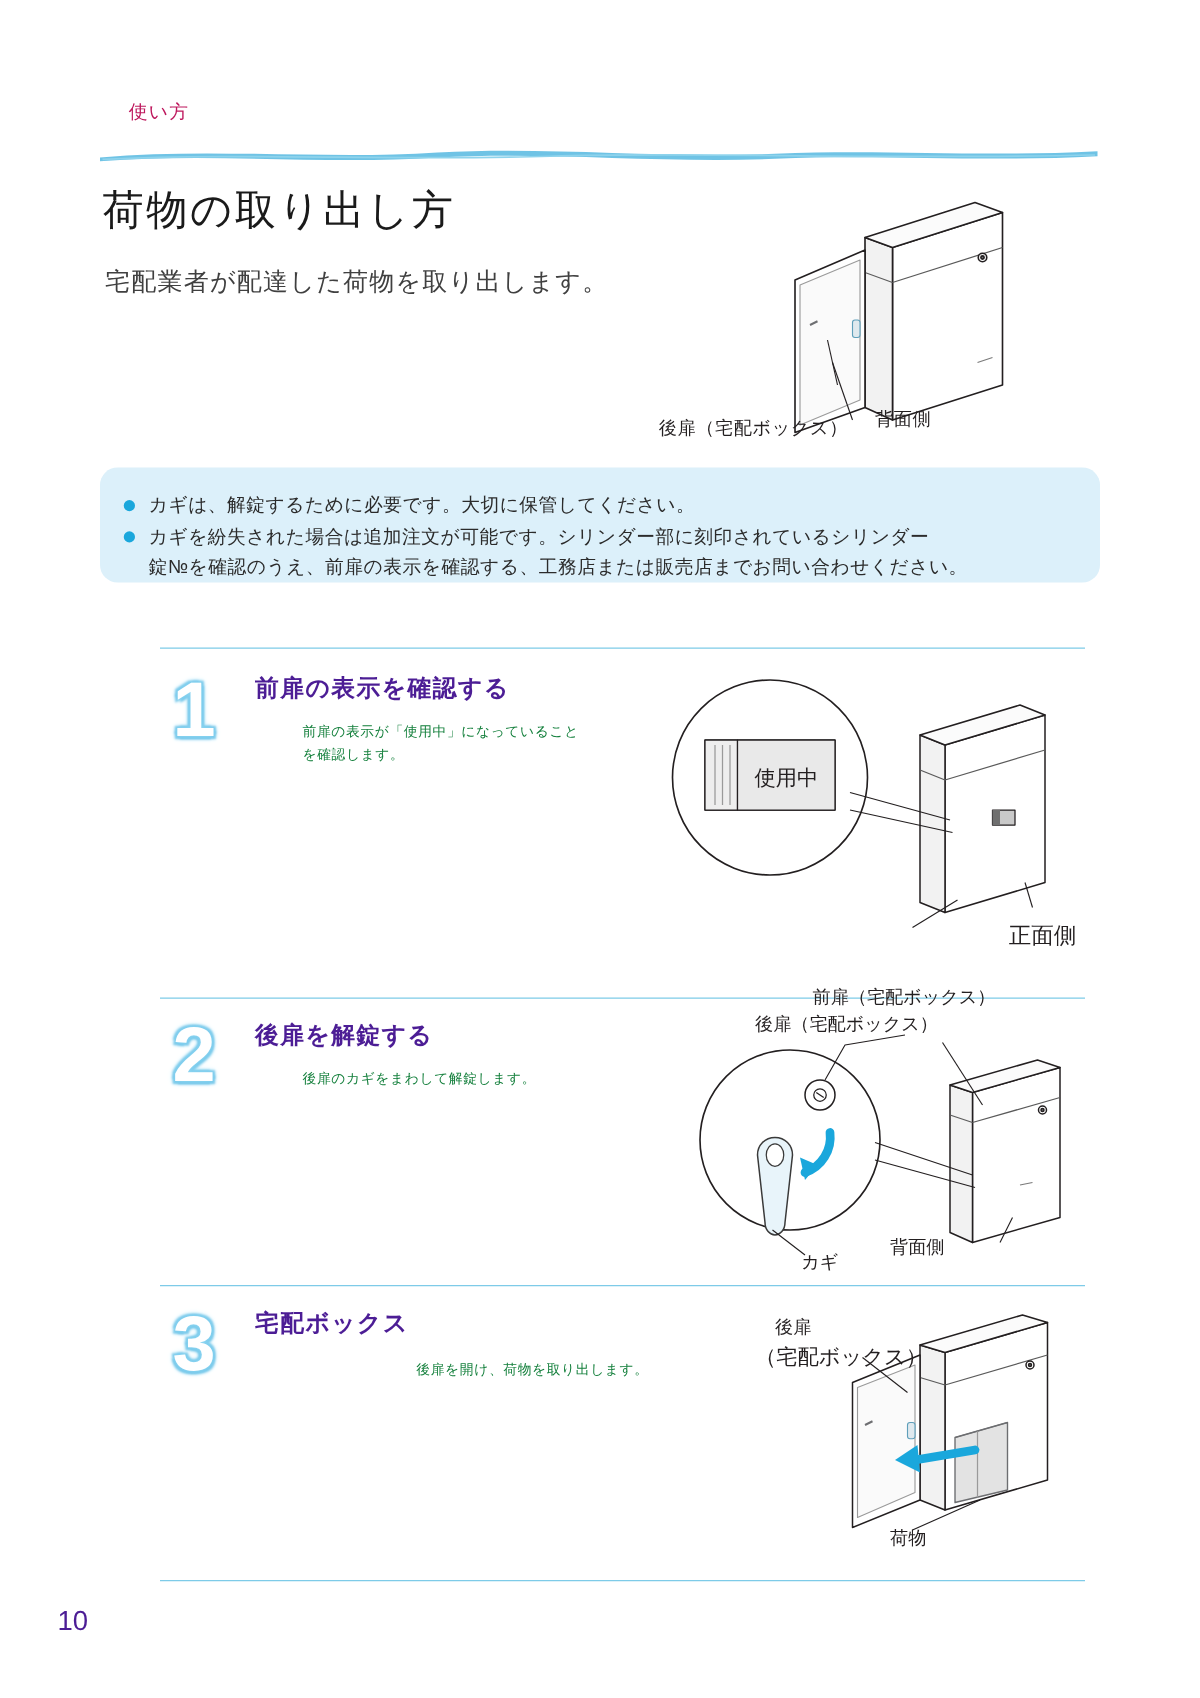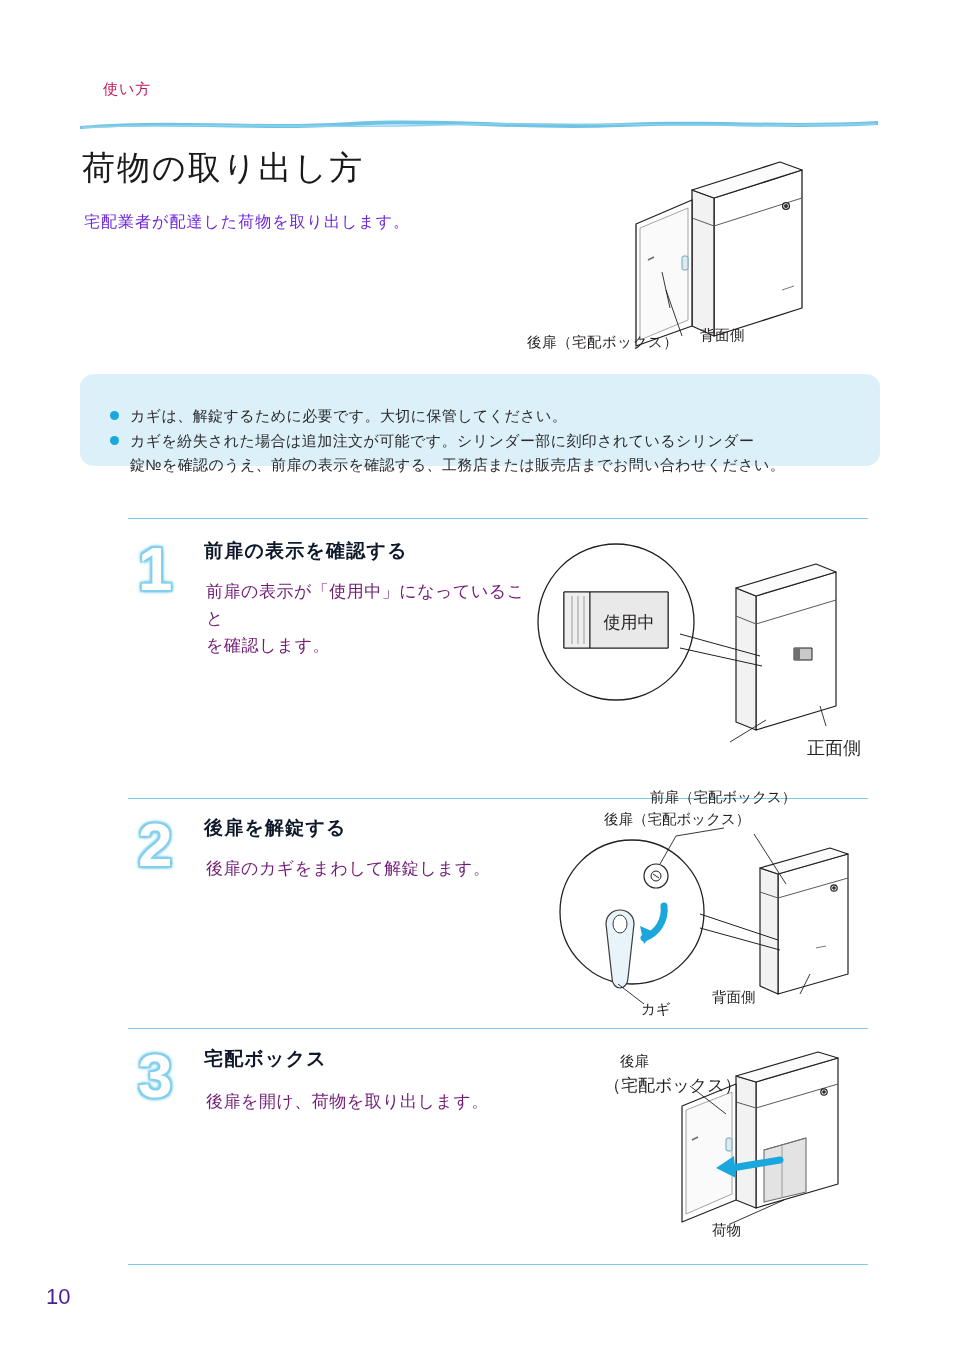--- a/index.html
+++ b/index.html
@@ -43,23 +43,23 @@
     top: 146px;
     font-size: 33px;
     font-weight: normal;
     letter-spacing: 2px;
     color: #1a1a1a;
   }
   .subtitle {
     position: absolute;
     left: 84px;
     top: 212px;
-    font-size: 16px;
+    font-size: 20px;
     letter-spacing: 1px;
-    color: #6d28d9;
+    color: #404040;
   }
 
   
   .hero-illus {
     position: absolute;
     left: 596px;
     top: 140px;
     width: 300px;
     height: 210px;
   }
@@ -82,21 +82,21 @@
   .notice {
     position: absolute;
     left: 80px;
     top: 374px;
     width: 800px;
     height: 92px;
     background: #dcf0fa;
     border-radius: 14px;
   }
   .notice ul {
-    margin: 16px;
+    margin: 5px;
     padding: 14px 26px 0 34px;
     list-style: none;
   }
   .notice li {
     position: relative;
     font-size: 15px;
     line-height: 1.55;
     letter-spacing: 0.4px;
     color: #2b2b2b;
     margin-bottom: 2px;
@@ -134,29 +134,30 @@
       0 0 3px #8fd6f2, 0 0 6px #8fd6f2,
       2px 2px 2px #6ec4e8, -2px 2px 2px #6ec4e8,
       2px -2px 2px #6ec4e8, -2px -2px 2px #6ec4e8;
     letter-spacing: 0;
     line-height: 1;
   }
   .step-head {
     position: absolute;
     font-size: 19px;
     font-weight: bold;
-    color: #0f172a;
+    color: #4c1d95;
     letter-spacing: 1.2px;
   }
   .step-body {
     position: absolute;
-    font-size: 17px;
+    font-size: 11px;
     line-height: 1.6;
     letter-spacing: 0.5px;
-    color: #701a75;
+    color: #15803d;
+    margin-left: 36px;
   }
 
   
   .s1-num  { left: 138px; top: 538px; }
   .s1-head { left: 204px; top: 538px; }
   .s1-body { left: 206px; top: 578px; width: 330px; }
   .s1-illus { position: absolute; left: 520px; top: 530px; width: 352px; height: 240px; }
   .s1-lab-front { position: absolute; left: 650px; top: 752px; font-size: 14.5px; margin-top: 36px; }
   .s1-lab-side  { position: absolute; left: 795px; top: 736px; font-size: 18px; margin-left: 12px; }
 
@@ -165,21 +166,21 @@
   .s2-head { left: 204px; top: 815px; }
   .s2-body { left: 206px; top: 855px; width: 330px; }
   .s2-illus { position: absolute; left: 548px; top: 828px; width: 330px; height: 190px; }
   .s2-lab-rear { position: absolute; left: 604px; top: 810px; font-size: 14.5px; }
   .s2-lab-key  { position: absolute; left: 641px; top: 1000px; font-size: 14.5px; }
   .s2-lab-back { position: absolute; left: 712px; top: 988px; font-size: 14.5px; }
 
   
   .s3-num  { left: 138px; top: 1045px; }
   .s3-head { left: 204px; top: 1046px; }
-  .s3-body { left: 206px; top: 1088px; width: 340px; }
+  .s3-body { left: 220px; top: 1088px; width: 340px; text-align: center; }
   .s3-illus { position: absolute; left: 660px; top: 1046px; width: 240px; height: 190px; }
   .s3-lab-rear1 { position: absolute; left: 620px; top: 1052px; font-size: 14.5px; }
   .s3-lab-rear2 { position: absolute; left: 604px; top: 1074px; font-size: 17px; }
   .s3-lab-parcel { position: absolute; left: 712px; top: 1221px; font-size: 14.5px; }
 
   .page-number {
     position: absolute;
     left: 46px;
     top: 1284px;
     font-size: 22px;

